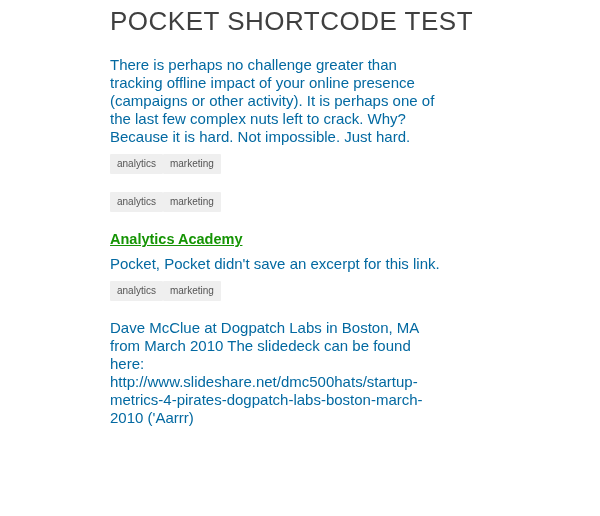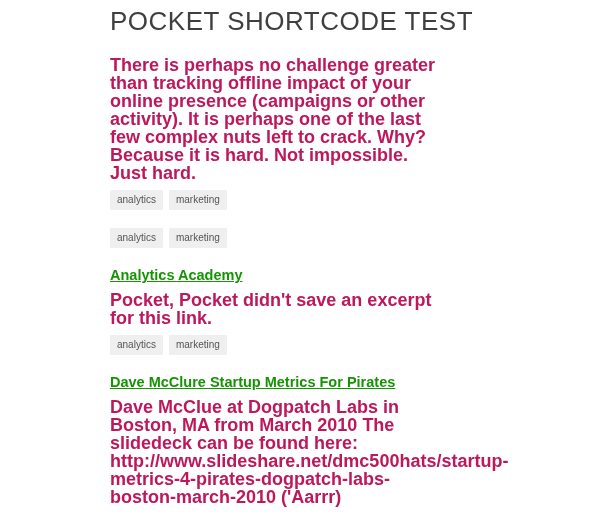--- a/index.html
+++ b/index.html
@@ -37,31 +37,29 @@
     display: block;
     color: #159404;
     font-weight: bold;
     font-size: 14.5px;
     line-height: 19px;
     text-decoration: underline;
     margin: 0 0 6px 0;
     max-width: 330px;
   }
   .item-excerpt {
-    font-size: 18px;
+    font-size: 15px;
     line-height: 18px;
-    color: #be185d;
+    color: #0369a1;
     margin: 0 0 8px 0;
     max-width: 330px;
-    font-weight: bold;
   }
   .tags {
     display: flex;
     flex-direction: row;
-    gap: 6px;
     margin: 0;
     padding: 0;
   }
   .tag {
     display: inline-block;
     background: #efefef;
     color: #555555;
     font-size: 10px;
     line-height: 12px;
     padding: 4px 7px 4px 7px;
@@ -93,18 +91,17 @@
   <div class="item">
     <a class="item-title" href="#">Analytics Academy</a>
     <p class="item-excerpt">Pocket, Pocket didn't save an excerpt for this link.</p>
     <div class="tags">
       <span class="tag">analytics</span>
       <span class="tag">marketing</span>
     </div>
   </div>
 
   <div class="item">
-    <a class="item-title" href="#">Dave McClure Startup Metrics For Pirates</a>
     <p class="item-excerpt">Dave McClue at Dogpatch Labs in Boston, MA from March 2010 The slidedeck can be found here: http://www.slideshare.net/dmc500hats/startup-metrics-4-pirates-dogpatch-labs-boston-march-2010 ('Aarrr)</p>
 
   </div>
 
 </div>
 
 </body></html>

